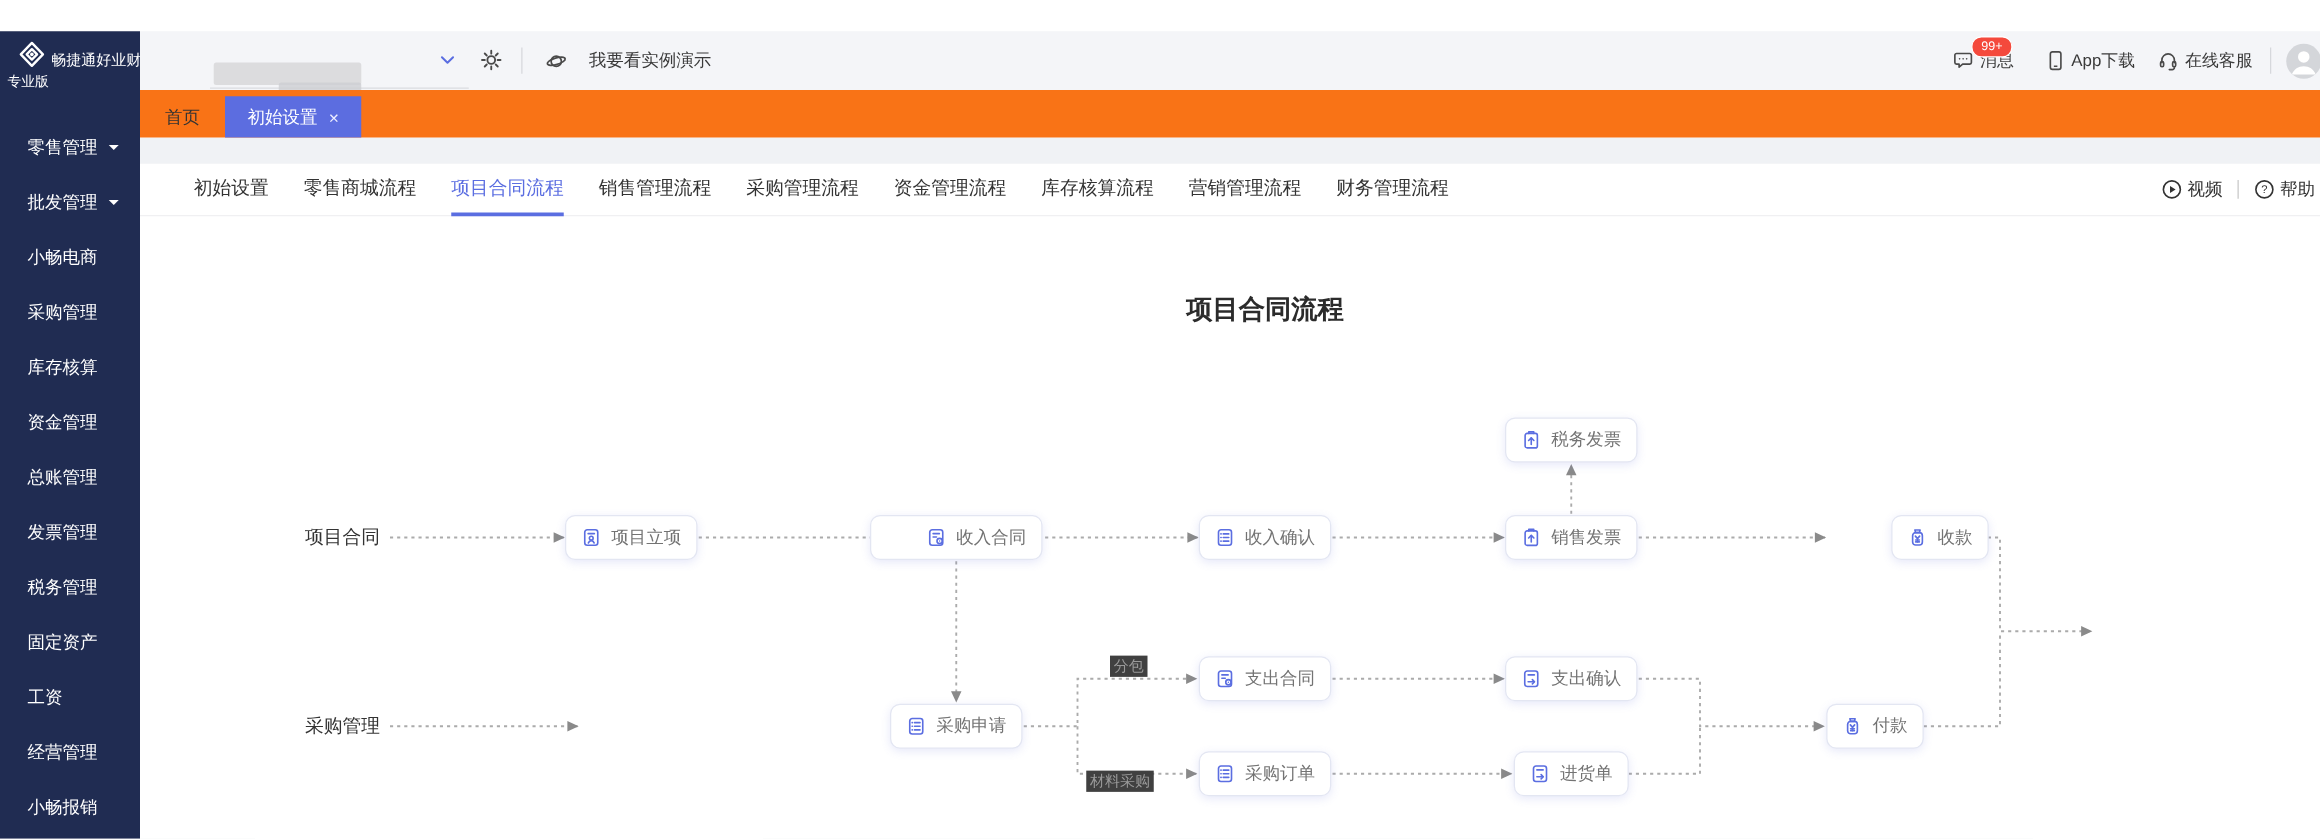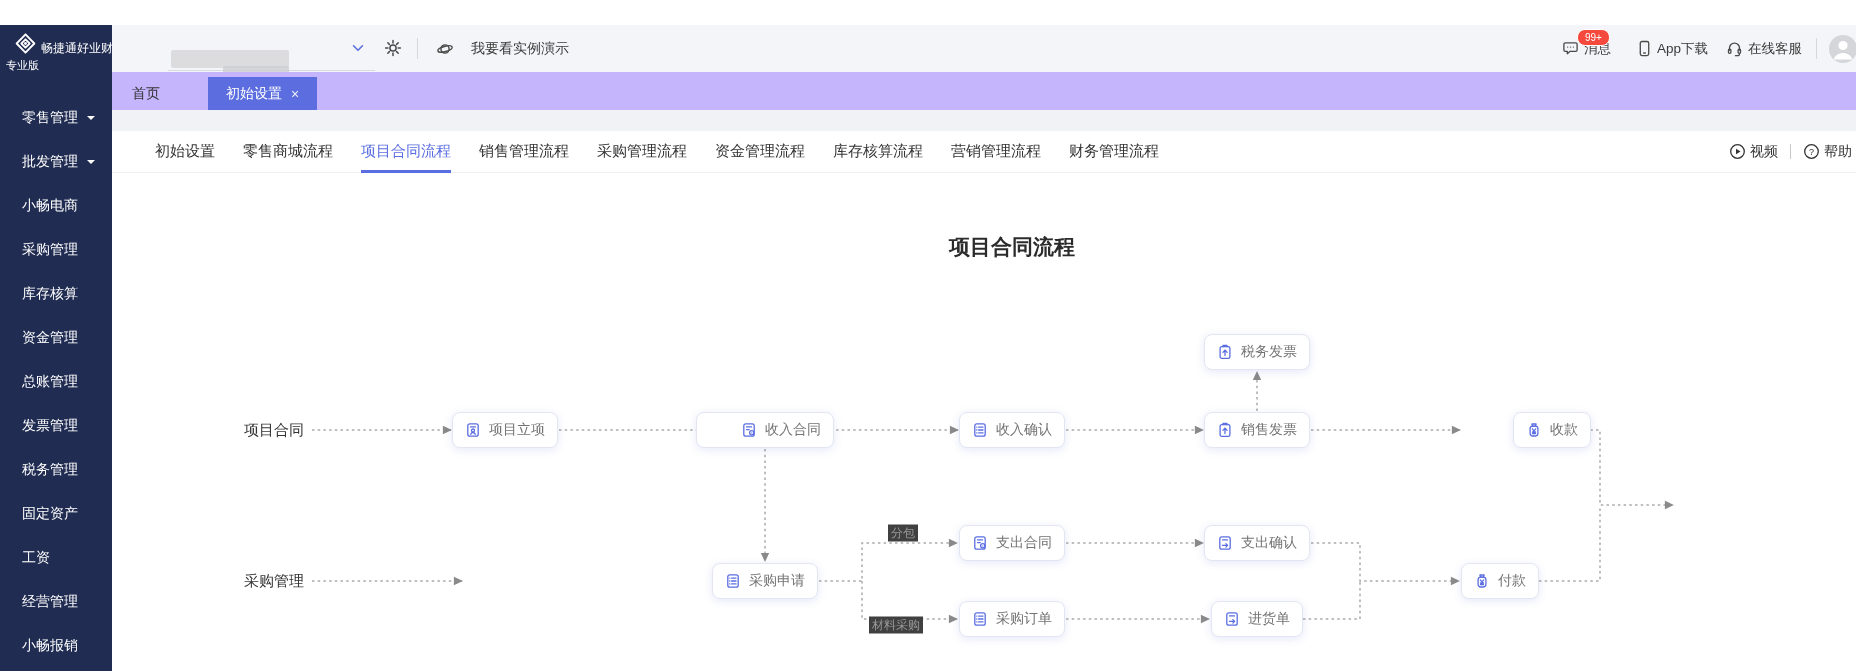--- a/index.html
+++ b/index.html
@@ -24,21 +24,21 @@
   .hdr-gear { position:absolute; left:272px; top:14px; cursor:pointer; }
   .hdr-div { width:1px; height:21px; background:#d6d8dc; }
   .hdr-div1 { position:absolute; left:305px; top:13px; }
   .hdr-demo { position:absolute; left:324px; top:0; height:100%; display:flex; align-items:center; gap:17px; color:#3a3a3a; font-size:14px; cursor:pointer; }
   .header-right { position:absolute; left:1450px; top:0; height:100%; display:flex; align-items:center; color:#3a3a3a; font-size:13.5px; }
   .hr-item { display:flex; align-items:center; gap:5px; cursor:pointer; position:relative; white-space:nowrap; }
   .badge { position:absolute; top:-11px; left:15px; background:#f4493c; color:#fff; font-size:10px; line-height:15px; padding:0 7px; border-radius:8px; border:1px solid #fff; }
   .avatar { width:28px; height:28px; border-radius:50%; background:#d4d6da; overflow:hidden; flex:none; }
 
   
-  .tabstrip { position:absolute; left:112px; top:72px; width:1744px; height:38px; background:#c4b5fd; display:flex; align-items:flex-end; z-index:4;gap:28px; }
+  .tabstrip { position:absolute; left:112px; top:72px; width:1744px; height:38px; background:#f97316; display:flex; align-items:flex-end; z-index:4; }
   .tab { height:33px; display:flex; align-items:center; justify-content:center; font-size:14px; color:#333; cursor:pointer; padding:0 20px; }
   .tab.active { background:#5c6de0; color:#fff; padding:0 18px; }
   .tab-close { margin-left:9px; font-size:14px; line-height:1; color:#eef; cursor:pointer; }
 
   
   .main { position:absolute; left:112px; top:110px; width:1744px; height:561px; background:#f0f2f5; }
   .card { position:absolute; left:0; top:21px; width:100%; height:540px; background:#fff; }
   .subnav { height:42px; display:flex; align-items:center; padding-left:43px; gap:28px; border-bottom:1px solid #f0f0f2; position:relative; }
   .subnav-item { font-size:15px; color:#333; height:42px; line-height:39px; border-bottom:3px solid transparent; cursor:pointer; white-space:nowrap; }
   .subnav-item.active { color:#5b6ee1; border-bottom-color:#5b6ee1; }

